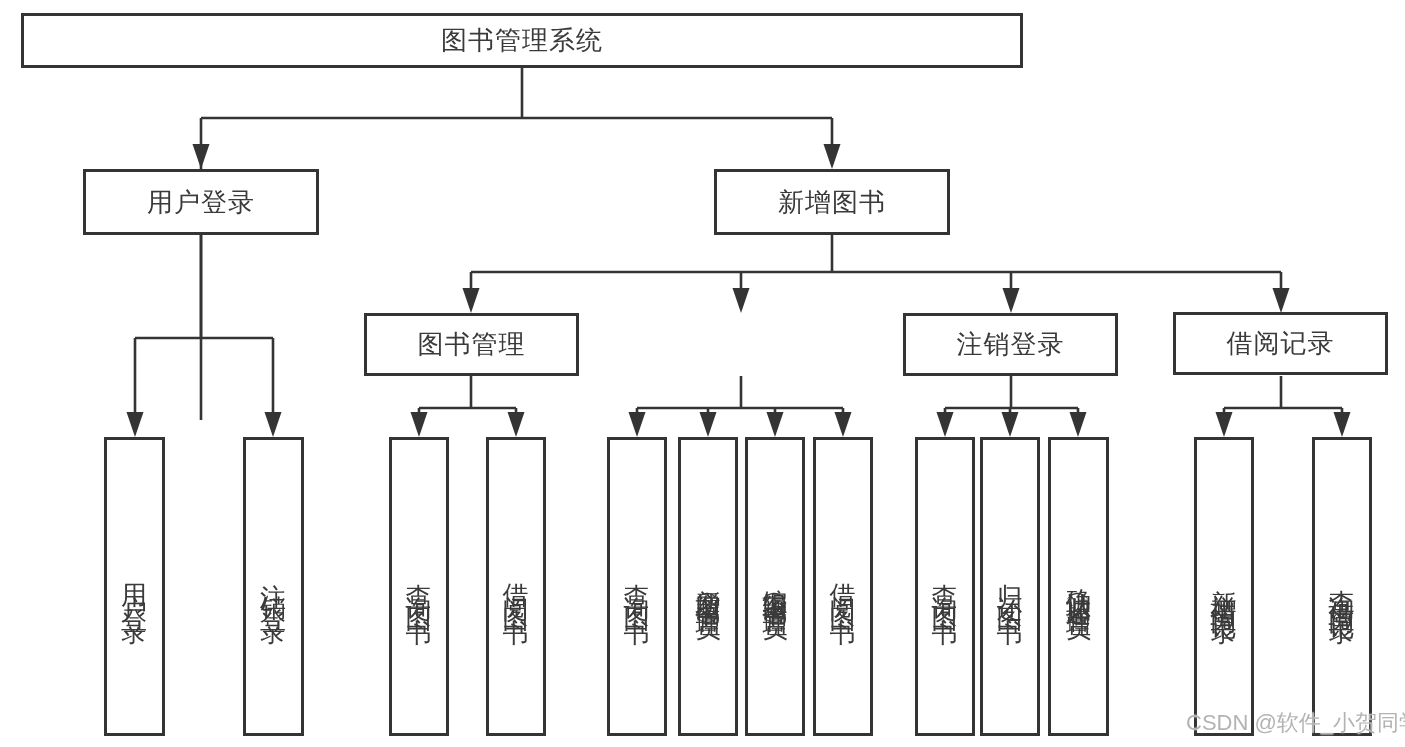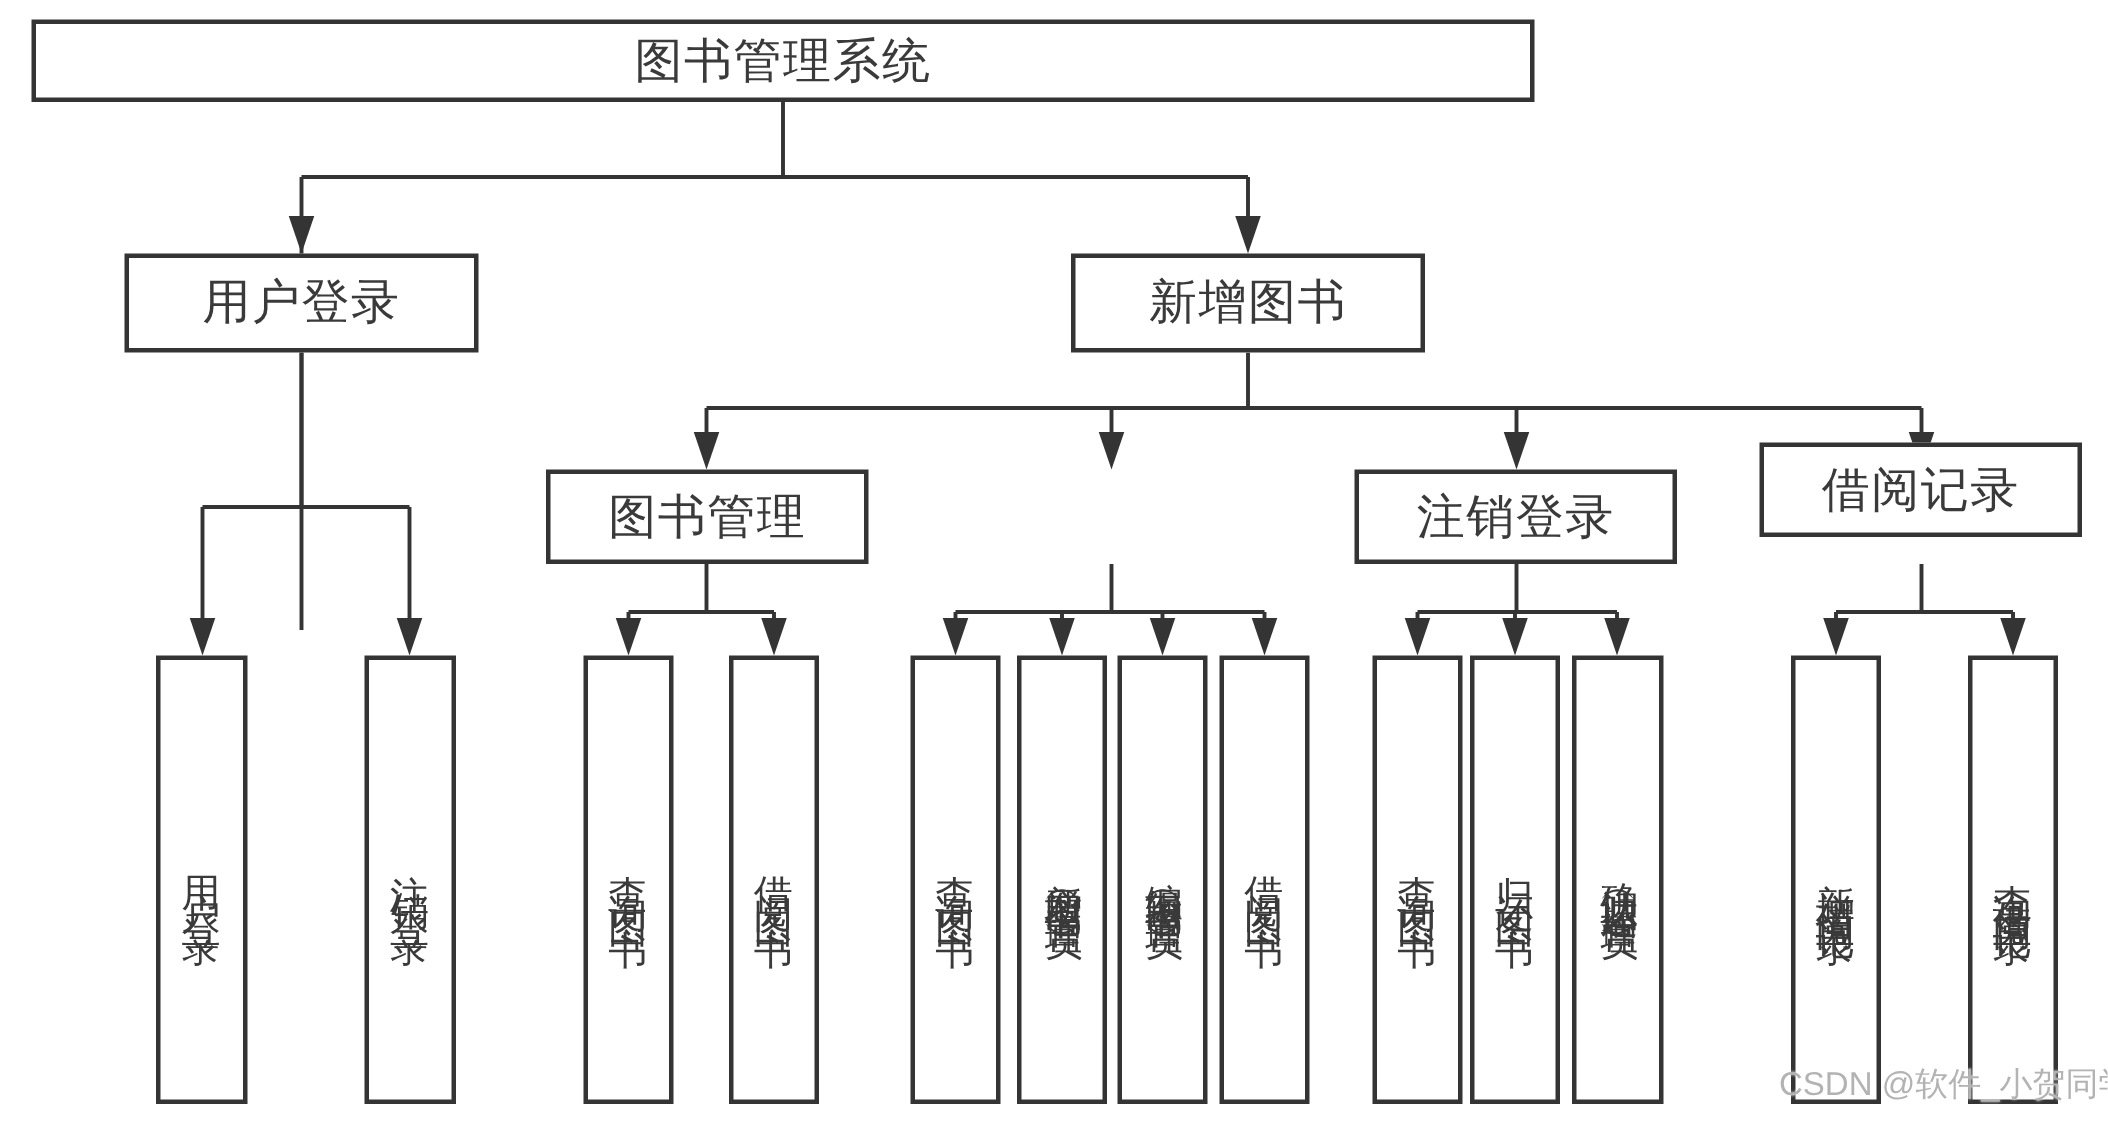--- a/index.html
+++ b/index.html
@@ -22,21 +22,21 @@
   }
   .node {
     position: absolute;
     box-sizing: border-box;
     border: 3px solid #343434;
     background: #ffffff;
     display: flex;
     align-items: center;
     justify-content: center;
     color: #3a3a3a;
-    font-size: 32px;
+    font-size: 26px;
     z-index: 2;
     letter-spacing: 1px;
   }
   .leaf {
     position: absolute;
     box-sizing: border-box;
     border: 3px solid #343434;
     background: #ffffff;
     display: flex;
     align-items: center;
@@ -131,21 +131,21 @@
   <div class="node" style="left:714px; top:169px; width:236px; height:66px;">
     <span>新增图书</span>
   </div>
 
   <div class="node" style="left:364px; top:313px; width:215px; height:63px;">
     <span>图书管理</span>
   </div>
   <div class="node" style="left:903px; top:313px; width:215px; height:63px;">
     <span>注销登录</span>
   </div>
-  <div class="node" style="left:1173px; top:295px; width:215px; height:63px;">
+  <div class="node" style="left:1173px; top:312px; width:215px; height:63px;">
     <span>借阅记录</span>
   </div>
 
   <div class="leaf ls-wide" style="left:104px; width:61px;">
     <span class="vtext">用户登录</span>
   </div>
   <div class="leaf ls-wide" style="left:243px; width:61px;">
     <span class="vtext">注销登录</span>
   </div>
 

